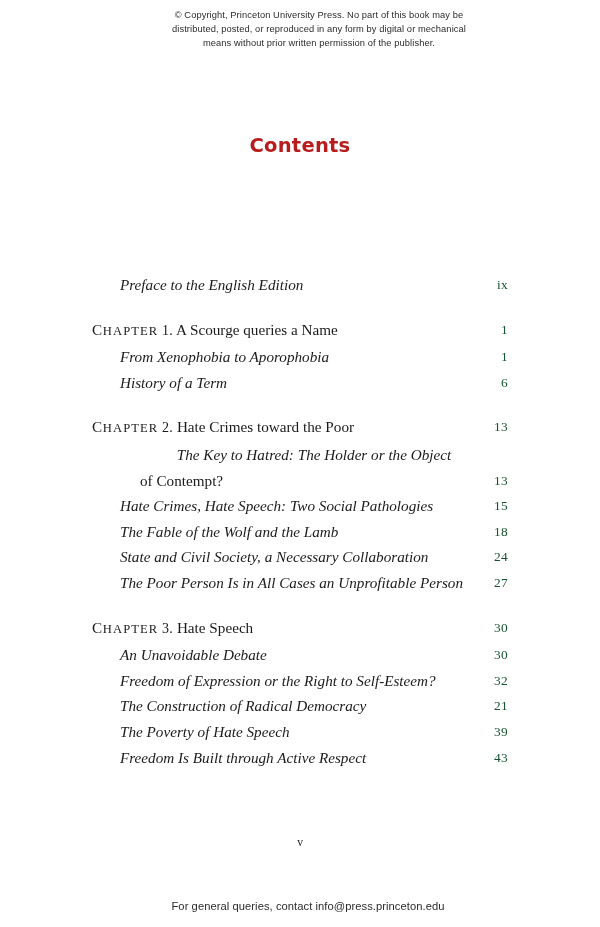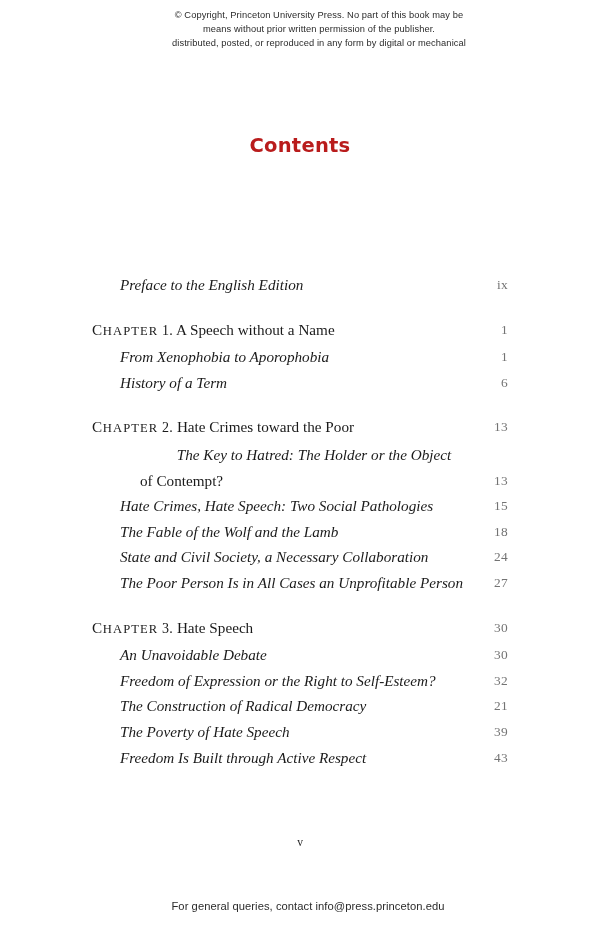--- a/index.html
+++ b/index.html
@@ -62,21 +62,21 @@
   .toc-row .label {
     display: inline-block;
   }
   .toc-row .page {
     position: absolute;
     right: 0;
     top: 0;
     font-style: normal;
     font-size: 13.4px;
     letter-spacing: 0.02em;
-    color: #737373;
+    color: #14532d;
   }
 
   
   .row-front .label {
     font-style: italic;
     margin-left: 28px;
   }
 
   
   .row-chapter {
@@ -148,35 +148,35 @@
     font-size: 11.2px;
     color: #2b2b2b;
     letter-spacing: 0.005em;
   }
 </style>
 </head>
 <body>
 
 <div class="copyright">
   <span class="cline">© Copyright, Princeton University Press. No part of this book may be</span>
+  <span class="cline">distributed, posted, or reproduced in any form by digital or mechanical</span>
   <span class="cline">means without prior written permission of the publisher.</span>
-  <span class="cline">distributed, posted, or reproduced in any form by digital or mechanical</span>
 </div>
 
 <div class="page-title">Contents</div>
 
 <div class="toc">
 
   <div class="toc-row row-front">
     <span class="label">Preface to the English Edition</span>
     <span class="page">ix</span>
   </div>
 
   <div class="toc-row row-chapter">
-    <span class="label"><span class="chapter-word"><span class="cap">C</span><span>hapter</span></span> <span class="chapter-num">1.</span> <span class="chapter-title">A Speech without a Name</span></span>
+    <span class="label"><span class="chapter-word"><span class="cap">C</span><span>hapter</span></span> <span class="chapter-num">1.</span> <span class="chapter-title">A Scourge queries a Name</span></span>
     <span class="page">1</span>
   </div>
   <div class="toc-row row-section">
     <span class="label">From Xenophobia to Aporophobia</span>
     <span class="page">1</span>
   </div>
   <div class="toc-row row-section">
     <span class="label">History of a Term</span>
     <span class="page">6</span>
   </div>

